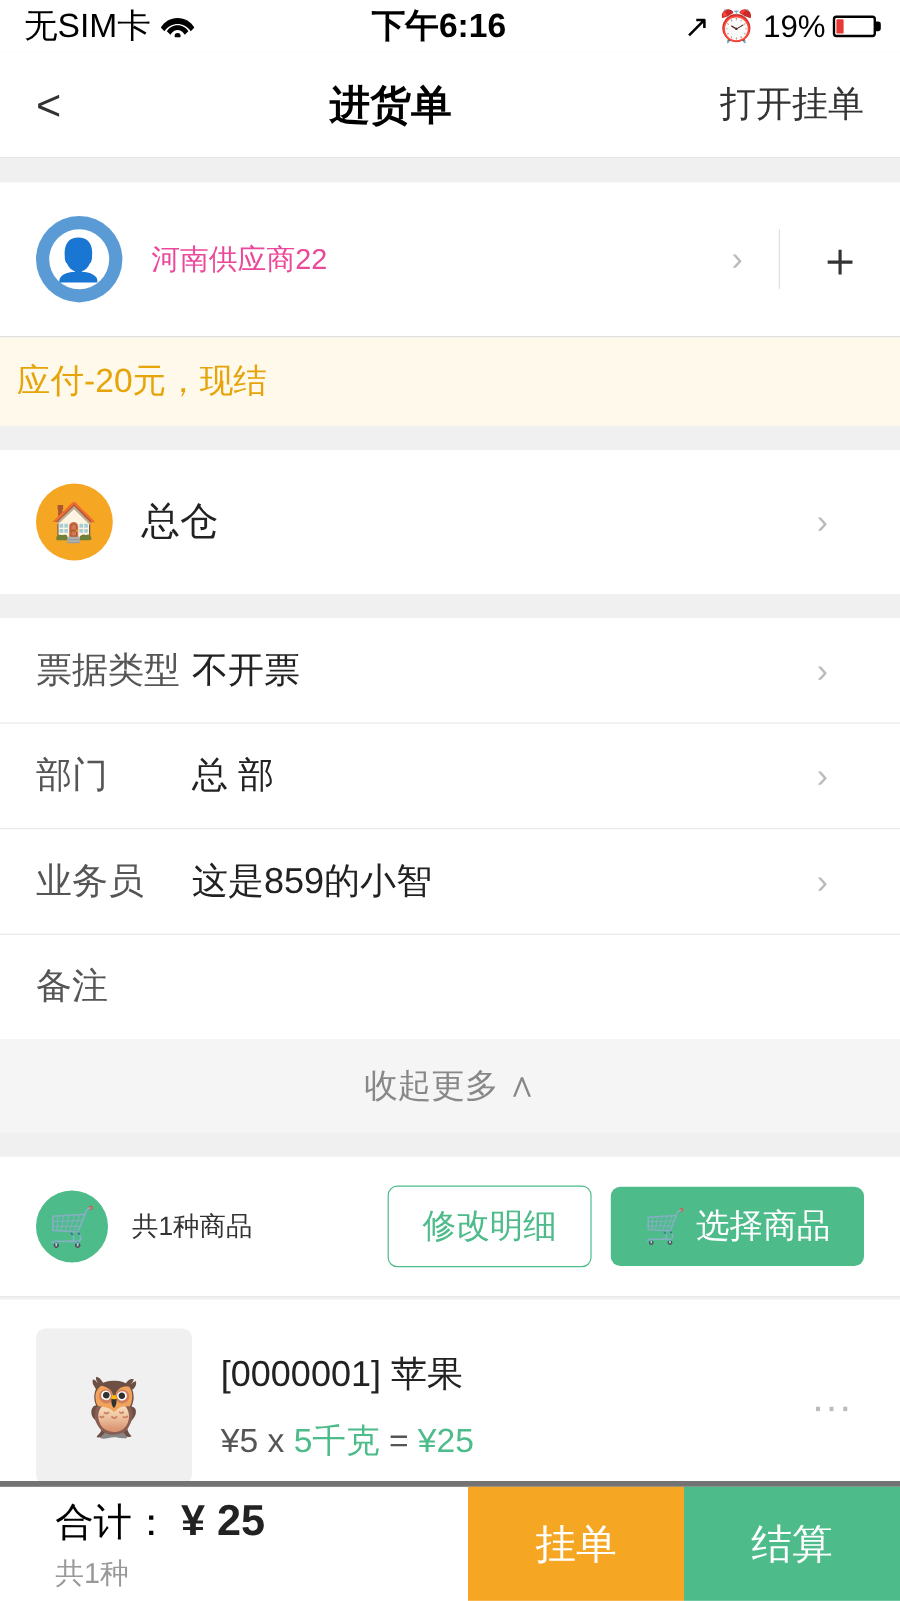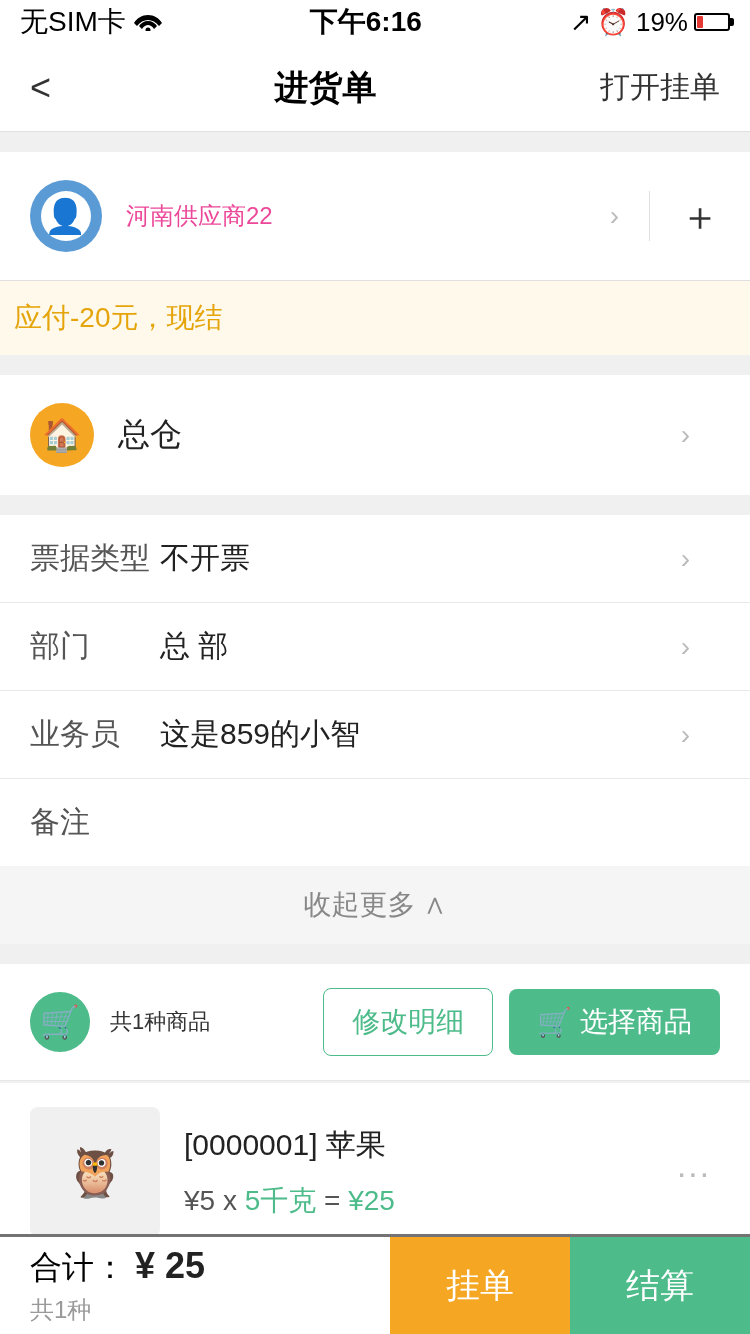--- a/index.html
+++ b/index.html
@@ -313,21 +313,22 @@
     
     .bottom-bar {
       position: fixed;
       bottom: 0;
       left: 0;
       width: 750px;
       height: 100px;
       display: flex;
       align-items: stretch;
       background: #fff;
-      border-top: 3px solid #737373;
+      border-top: 5px solid #737373;
+      padding-left: 16px;
     }
     .total-area {
       flex: 1;
       display: flex;
       flex-direction: column;
       justify-content: center;
       padding: 0 30px;
     }
     .total-amount {
       font-size: 36px;

